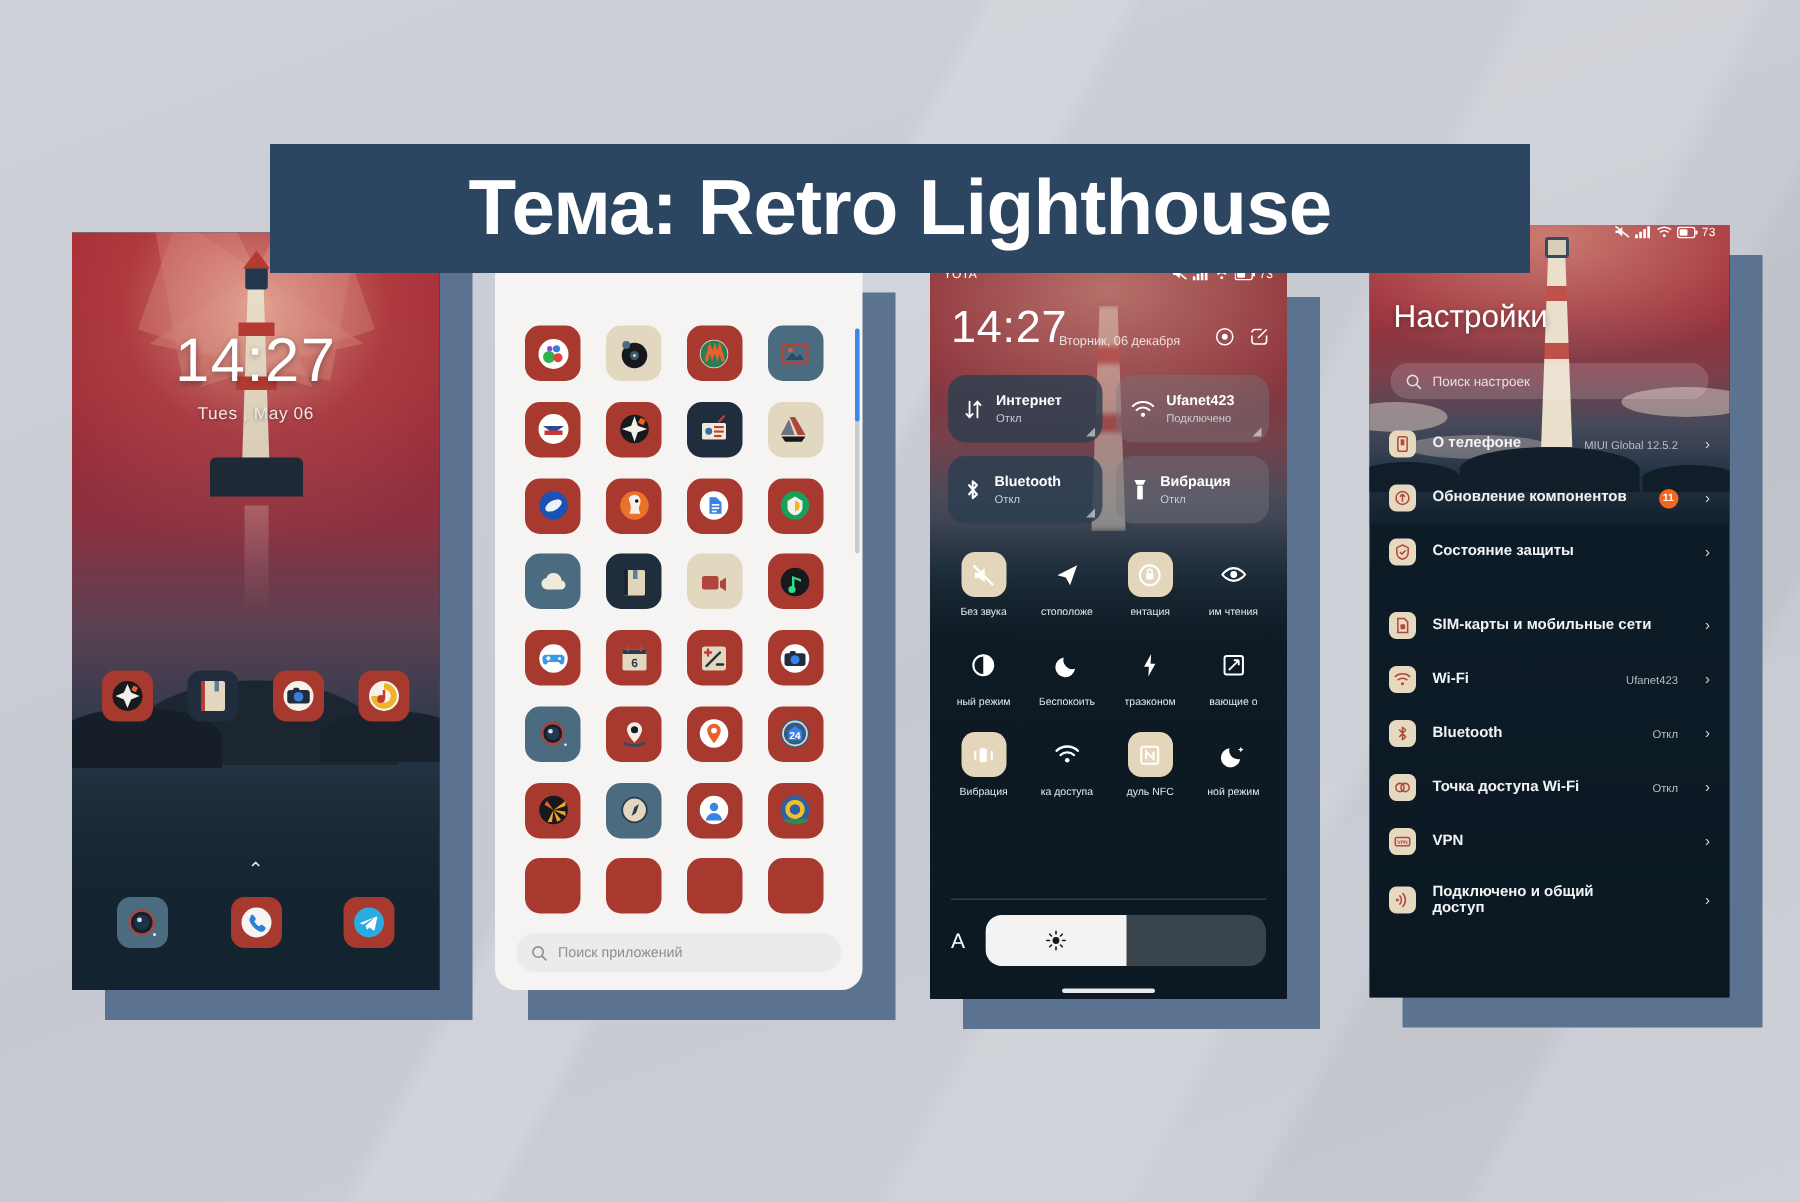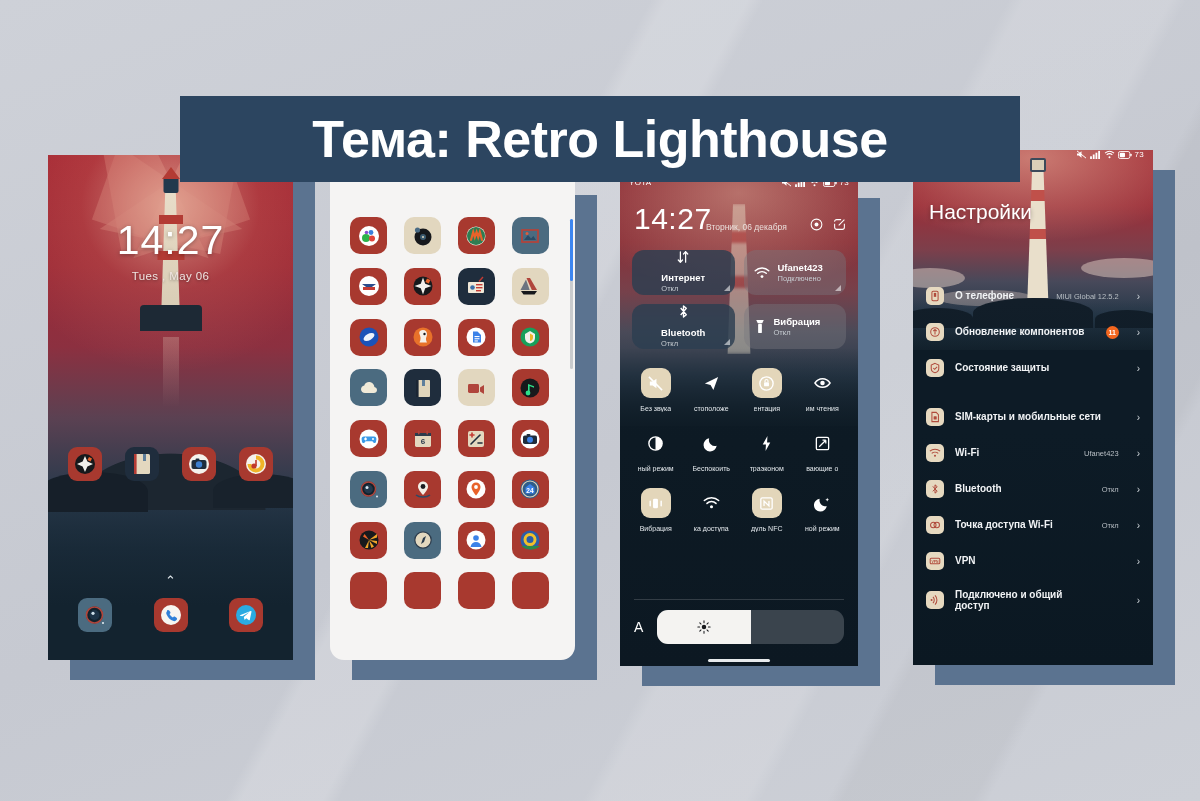--- a/index.html
+++ b/index.html
@@ -80,21 +80,21 @@
     background:linear-gradient(180deg,#e9dfcb 0 18%,#c0504a 18% 26%,#e9dfcb 26% 48%,#c0504a 48% 56%,#e9dfcb 56% 100%);
     clip-path:polygon(30% 0,70% 0,88% 100%,12% 100%);filter:blur(1.6px);}
   .cc-veil{position:absolute;left:0;right:0;top:170px;bottom:0;background:linear-gradient(180deg,rgba(14,27,38,0) 0%,#0d1a24 30%,#0c1822 100%);}
   .statusbar{position:absolute;left:0;right:0;top:0;height:18px;display:flex;align-items:flex-start;padding:0 9px;color:#fff;font-size:8px;letter-spacing:.3px;}
   .sb-right{margin-left:auto;display:flex;align-items:center;gap:3px;}
   .cc-clock{position:absolute;left:14px;top:24px;color:#fff;font-size:30px;font-weight:300;letter-spacing:.5px;}
   .cc-date{position:absolute;left:86px;top:44px;color:#eadfdb;font-size:8.5px;}
   .cc-acts{position:absolute;right:12px;top:40px;display:flex;gap:10px;align-items:center;}
   .bigtiles{position:absolute;left:12px;right:12px;top:72px;display:grid;grid-template-columns:1fr 1fr;gap:9px;}
   .bt{height:45px;border-radius:12px;display:flex;align-items:center;gap:8px;padding:0 10px;position:relative;}
-  .bt.on{background:rgba(44,62,80,.82);flex-direction:column;}
+  .bt.on{background:rgba(44,62,80,.82);}
   .bt.off{background:rgba(120,120,126,.42);}
   .bt .lbl{display:flex;flex-direction:column;line-height:1.22;}
   .bt .t{color:#fff;font-size:9.5px;font-weight:700;}
   .bt .s{color:#c7cdd2;font-size:7.5px;}
   .bt .corner{position:absolute;right:5px;bottom:4px;width:0;height:0;border-left:6px solid transparent;border-bottom:6px solid rgba(255,255,255,.55);}
   .togglegrid{position:absolute;left:8px;right:8px;top:190px;display:grid;grid-template-columns:repeat(4,1fr);row-gap:16px;}
   .tg{display:flex;flex-direction:column;align-items:center;gap:7px;}
   .tgbox{width:30px;height:30px;border-radius:9px;display:flex;align-items:center;justify-content:center;}
   .tgbox.act{background:#e3d6ba;}
   .tg .cap{font-size:7px;color:#e3e8ec;white-space:nowrap;overflow:hidden;text-overflow:clip;max-width:54px;text-align:center;}
@@ -450,20 +450,27 @@
           <circle cx="13" cy="12.6" r="5" fill="none" stroke="#f0c02a" stroke-width="3"></circle>
         </svg>
       </div>
 
     <div class="gi" style="background:#a8392f;"></div>
     <div class="gi" style="background:#a8392f;"></div>
     <div class="gi" style="background:#a8392f;"></div>
     <div class="gi" style="background:#a8392f;"></div>
   </div>
 
+  <div class="srchbar">
+    <svg width="11" height="11" viewBox="0 0 14 14">
+        <circle cx="6" cy="6" r="4.4" fill="none" stroke="#8d8f93" stroke-width="1.4"></circle>
+        <path d="M9.4 9.4L12.6 12.6" stroke="#8d8f93" stroke-width="1.4" stroke-linecap="round"></path>
+      </svg>
+    <span>Поиск приложений</span>
+  </div>
 </div>
 
 <div class="phone" id="p3" style="z-index:2;">
   <div class="cc-wall"></div>
   <div class="cc-lh"></div>
   <div class="cc-veil"></div>
 
   <div class="statusbar">
     <span>YOTA</span>
     <span class="sb-right">
@@ -712,20 +719,27 @@
       <svg width="14" height="8" viewBox="0 0 16 9">
           <rect x="0.5" y="0.5" width="13" height="8" rx="2" fill="none" stroke="#fff"></rect>
           <rect x="2" y="2" width="6" height="5" rx="1" fill="#fff"></rect>
           <rect x="14" y="3" width="1.6" height="3" rx=".6" fill="#fff"></rect>
         </svg>
       <span>73</span>
     </span>
   </div>
 
   <div class="st-title">Настройки</div>
+  <div class="st-search">
+    <svg width="11" height="11" viewBox="0 0 14 14">
+        <circle cx="6" cy="6" r="4.4" fill="none" stroke="#e4e0dd" stroke-width="1.3"></circle>
+        <path d="M9.4 9.4L12.6 12.6" stroke="#e4e0dd" stroke-width="1.3" stroke-linecap="round"></path>
+      </svg>
+    <span>Поиск настроек</span>
+  </div>
 
   <div class="rows">
     <div class="row">
       <span class="rowicon">
           <svg width="12" height="12" viewBox="0 0 14 14">
             <rect x="3.4" y="1.4" width="7.2" height="11.2" rx="1.4" fill="none" stroke="#b04b3c" stroke-width="1.2"></rect>
             <rect x="5.6" y="3.4" width="2.8" height="4.6" fill="#b04b3c"></rect>
           </svg>
         </span>
       <span class="rowlabel">О телефоне</span>

